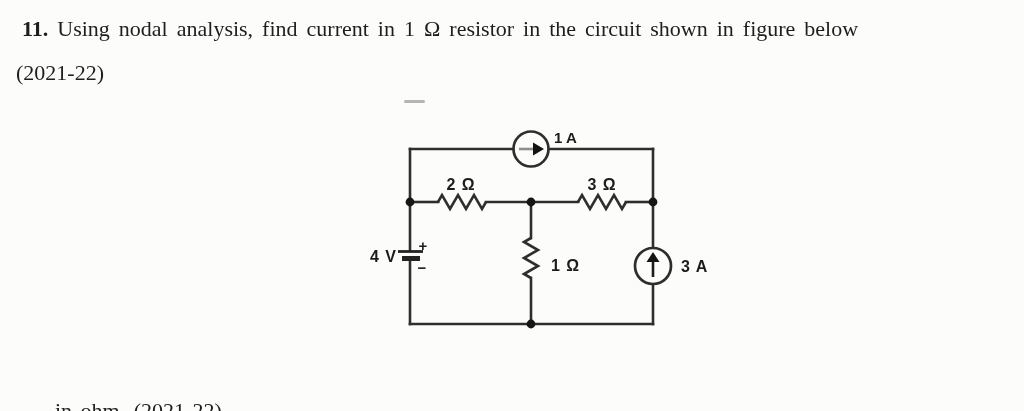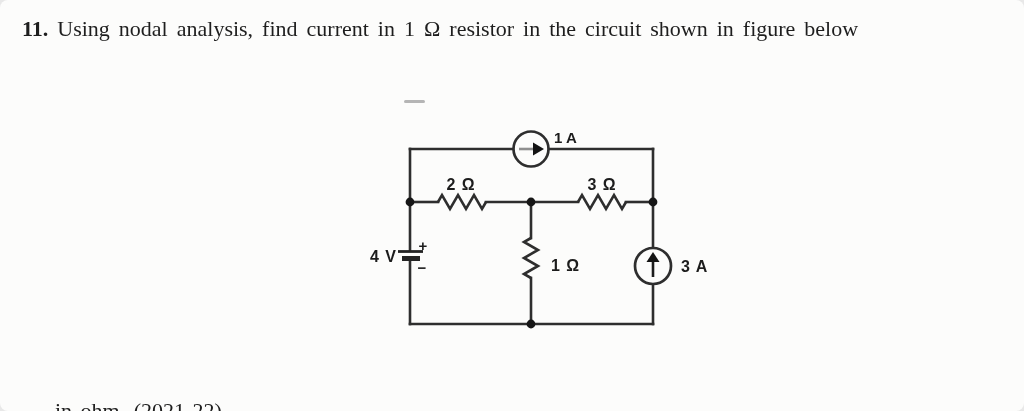--- a/index.html
+++ b/index.html
@@ -4,21 +4,20 @@
 <style>
   html, body { margin: 0; padding: 0; background: #e8e8e8; }
   .page {
     position: relative;
     width: 1024px;
     height: 411px;
     background: #fcfcfb;
     overflow: hidden;
     font-family: "Liberation Serif", serif;
     color: #1e1e1e;
-    border-radius: 8px;
   }
   .q-line {
     position: absolute;
     white-space: nowrap;
     font-size: 22px;
     line-height: 28px;
     color: #1e1e1e;
   }
   .q-num { font-weight: 700; margin-right: 9px; }
   .q11-l1 { left: 22px; top: 15px; word-spacing: 3.5px; }
@@ -62,20 +61,21 @@
   }
 </style>
 </head>
 <body>
 
 <div class="page">
 
   <div class="q-line q11-l1">
     <span class="q-num">11.</span><span>Using nodal analysis, find current in 1 Ω resistor in the circuit shown in figure below</span>
   </div>
+  <div class="q-line q11-l2">(2021-22)</div>
 
   <div class="artifact-dash"></div>
 
   <svg class="circuit" viewBox="0 0 1024 411" xmlns="http://www.w3.org/2000/svg">
 
     <g>
       <path class="wire" d="M410,149 H514"></path>
       <path class="wire" d="M549,149 H653"></path>
       <path class="wire" d="M410,149 V250"></path>
       <path class="wire" d="M410,261 V324"></path>

